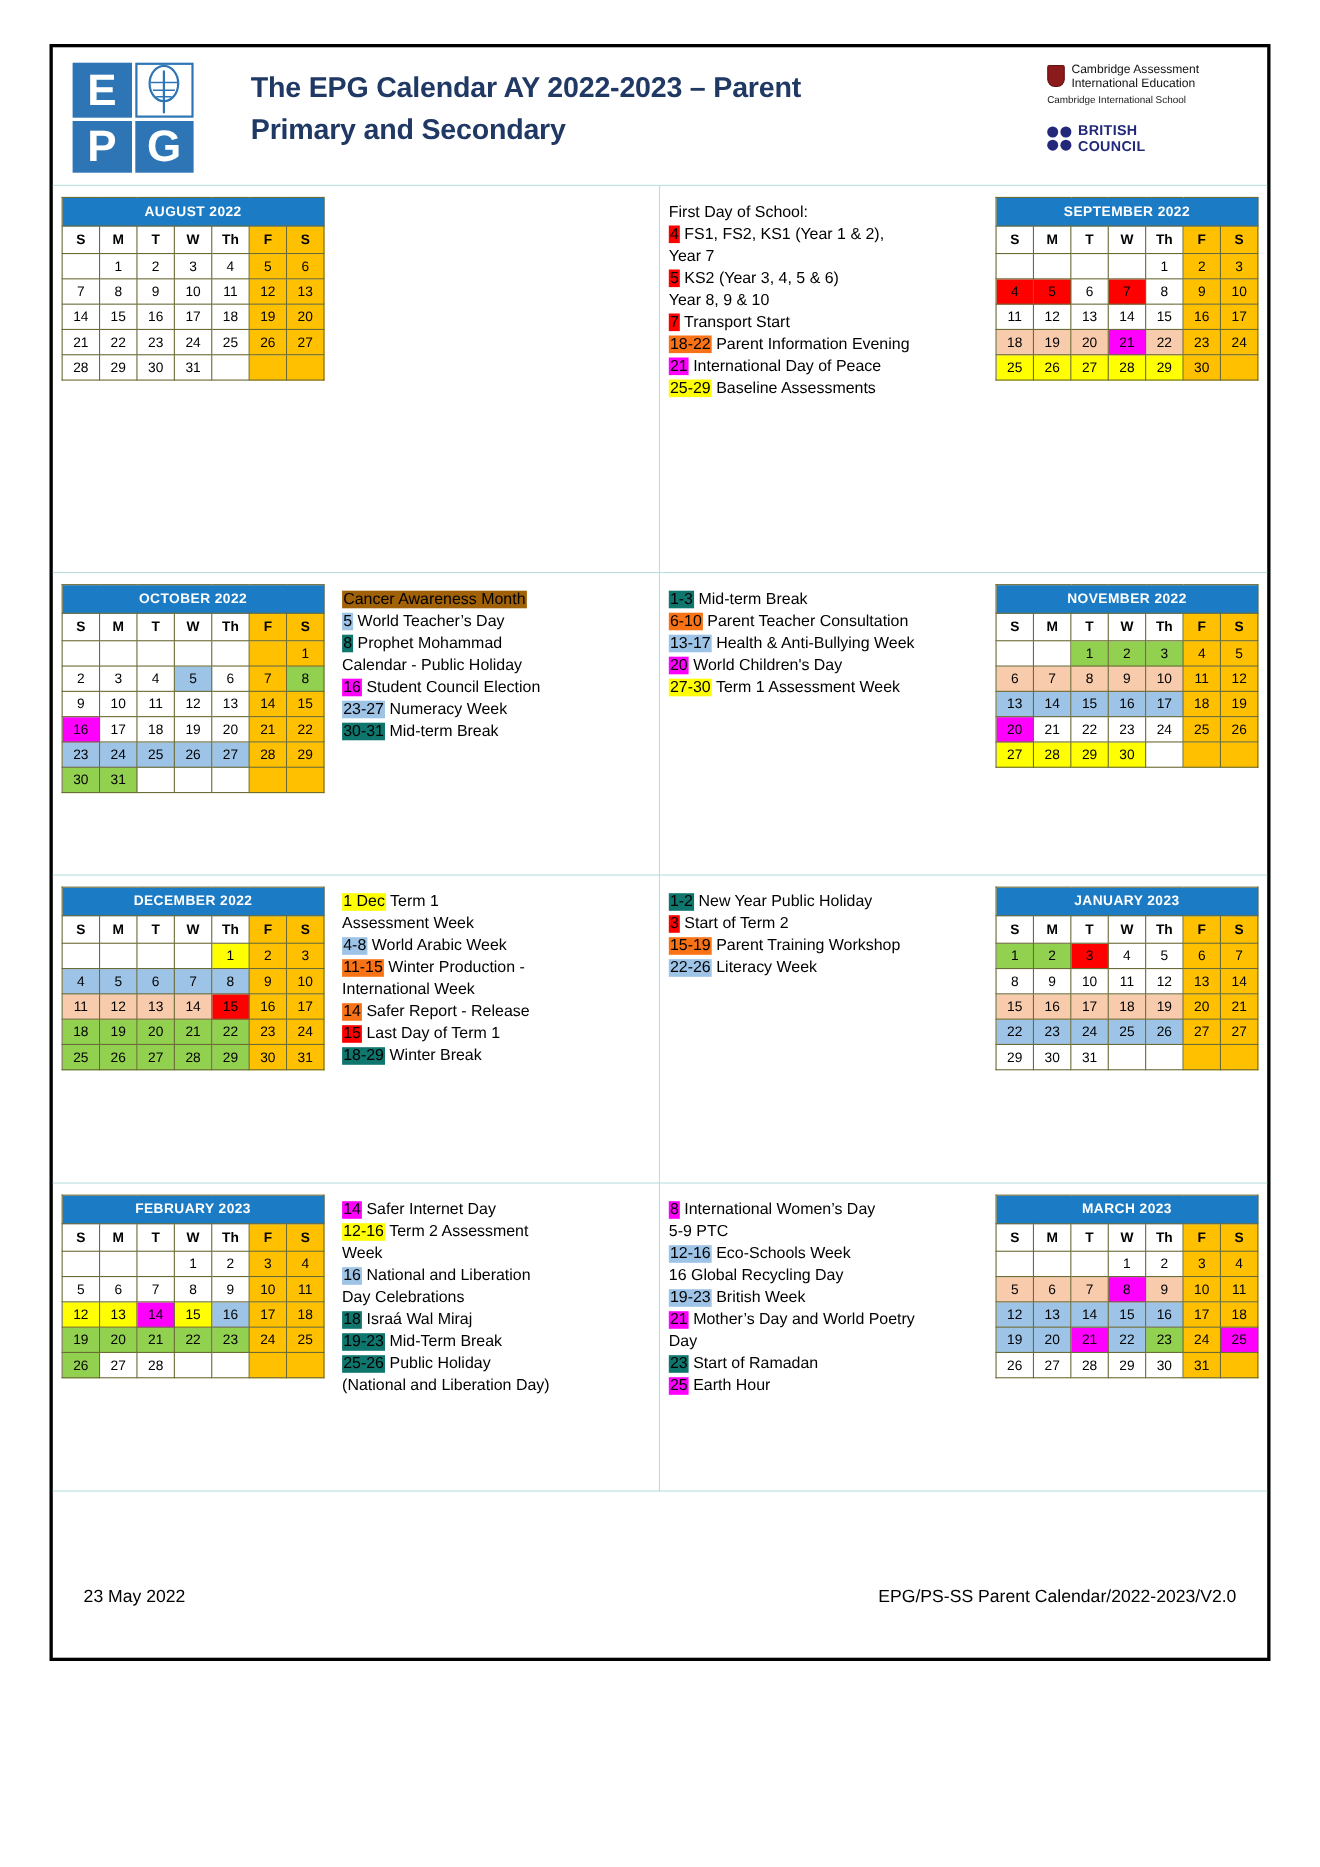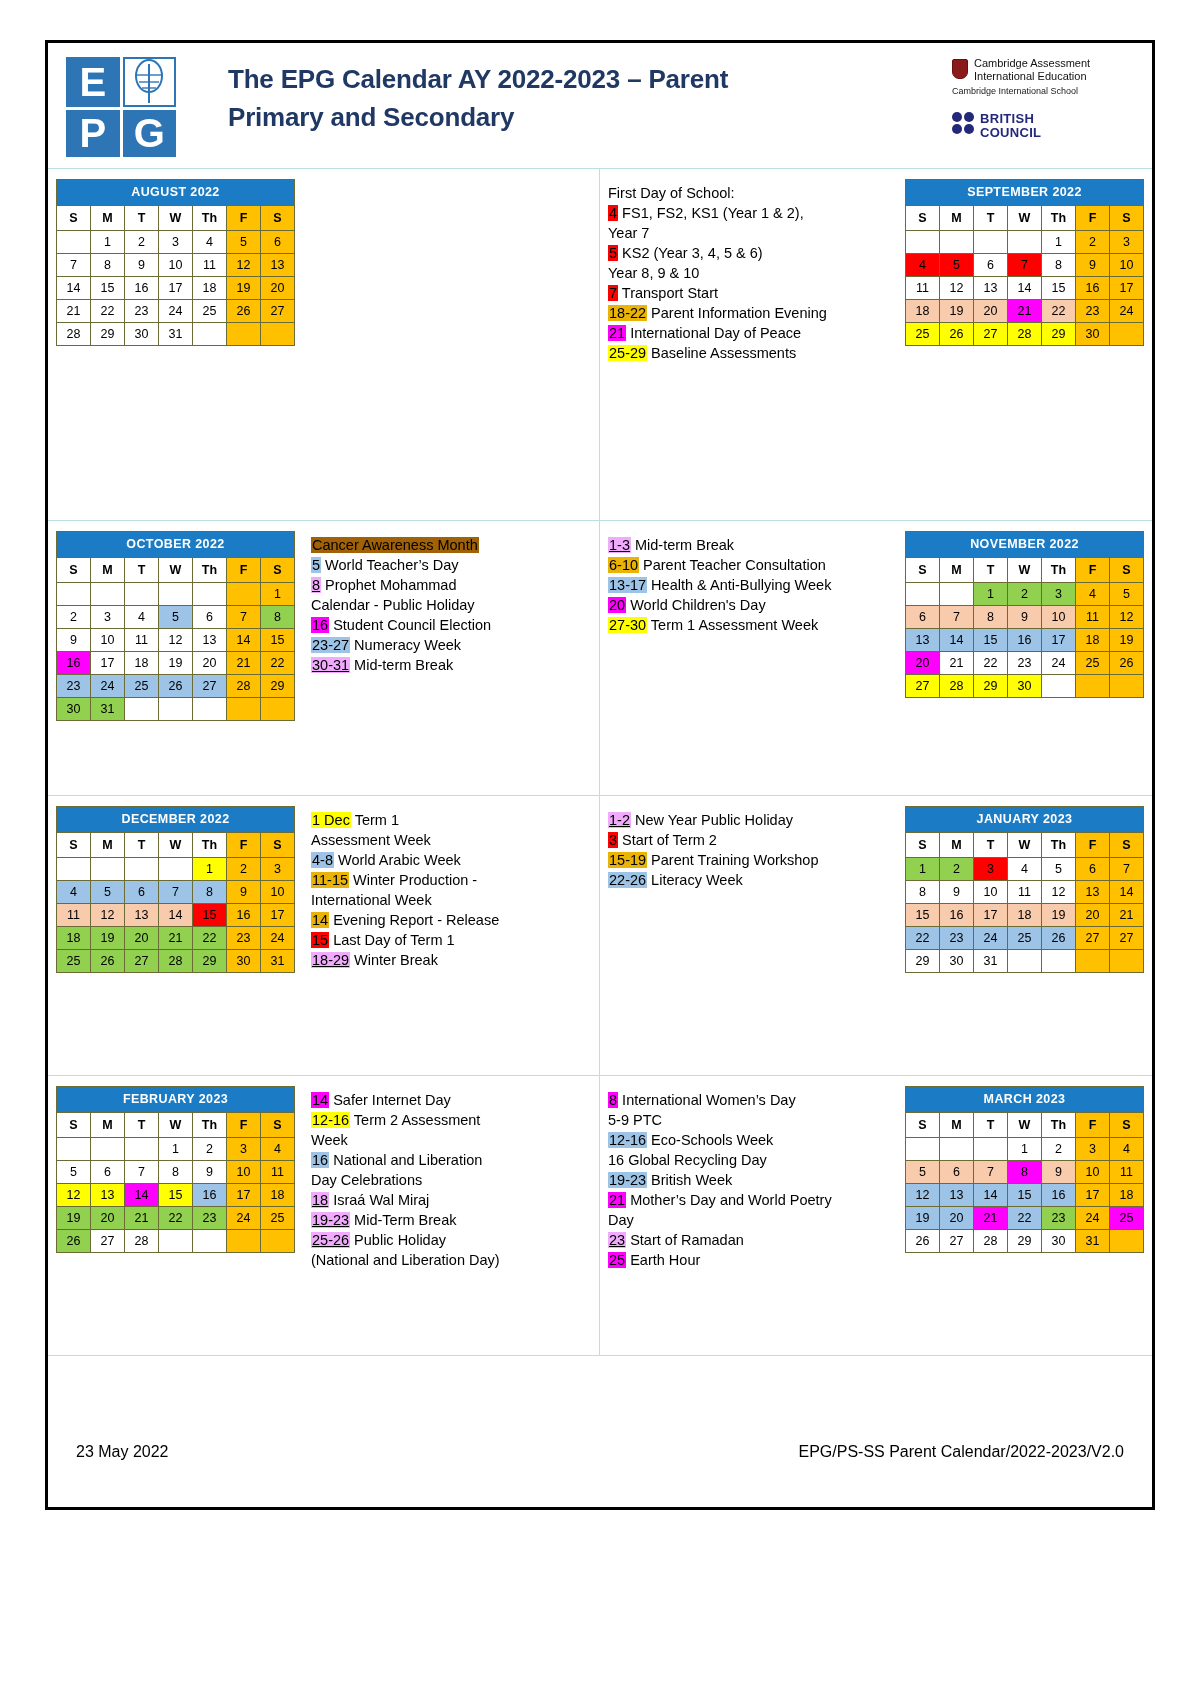--- a/index.html
+++ b/index.html
@@ -46,21 +46,21 @@
     text-align:left;
   }
   .cam-logo { display:flex; align-items:flex-start; gap:6px; }
   .cam-shield {
     width:16px; height:20px; background:#8B1A1A;
     border:1px solid #6b1010; flex:none; margin-top:2px;
     position:relative; border-radius:2px 2px 7px 7px;
   }
   .cam-text { font-size:11px; line-height:1.15; color:#111; }
   .cam-sub { font-size:9px; color:#222; margin-top:4px; }
-  .bc-logo { display:flex; gap:6px; margin-top:16px; }
+  .bc-logo { display:flex; align-items:center; gap:6px; margin-top:16px; }
   .bc-dots { display:grid; grid-template-columns:10px 10px; grid-template-rows:10px 10px; gap:2px; }
   .bc-dot { width:10px; height:10px; border-radius:50%; background:#23287A; }
   .bc-text { font-size:13px; font-weight:bold; color:#23287A; line-height:1.05; letter-spacing:0.3px; }
 
   
   .grid {
     position:relative;
     border-top:1px solid #bcdede;
     display:grid;
     grid-template-columns:1fr 1fr;
@@ -107,25 +107,25 @@
   .c-green  { background:#92D050 !important; }
   .c-amber  { background:#FFC000 !important; }
 
   
   .notes { font-size:14.5px; line-height:1.38; color:#000; padding-top:4px; }
   .notes .ln { white-space:normal; }
   .hl {
     padding:0 1px; display:inline;
   }
   .hl.red    { background:#FF0000; }
-  .hl.orange { background:#eab308; }
+  .hl.orange { background:#f97316; }
   .hl.magenta{ background:#FF00FF; }
   .hl.yellow { background:#FFFF00; }
   .hl.blue   { background:#9DC3E6; }
-  .hl.green  { background:#f0abfc;text-decoration:underline; }
+  .hl.green  { background:#0f766e; }
   .hl.pink   { background:#a16207; }
 
   
   .footer {
     position:absolute; left:0; right:0; bottom:0; height:110px;
     display:flex; align-items:center; justify-content:space-between;
     padding:0 28px;
     font-size:16px;
   }
   .notes-col { flex:1; min-width:0; }
@@ -573,21 +573,21 @@
               </tbody>
             </table>
           </div>
         <div class="notes-col">
             <div class="notes">
               <div class="ln"><span class="hl yellow">1 Dec</span><span> Term 1</span></div>
               <div class="ln"><span> Assessment Week</span></div>
               <div class="ln"><span class="hl blue">4-8</span><span> World Arabic Week</span></div>
               <div class="ln"><span class="hl orange">11-15</span><span> Winter Production -</span></div>
               <div class="ln"><span>International Week</span></div>
-              <div class="ln"><span class="hl orange">14</span><span> Evening Report - Release</span></div>
+              <div class="ln"><span class="hl orange">14</span><span> Safer Report - Release</span></div>
               <div class="ln"><span class="hl red">15</span><span> Last Day of Term 1</span></div>
               <div class="ln"><span class="hl green">18-29</span><span> Winter Break</span></div>
             </div>
           </div>
       </div>
     </div>
 
     <div class="panel rowC">
       <div class="panel-inner">
         <div class="notes-col">

